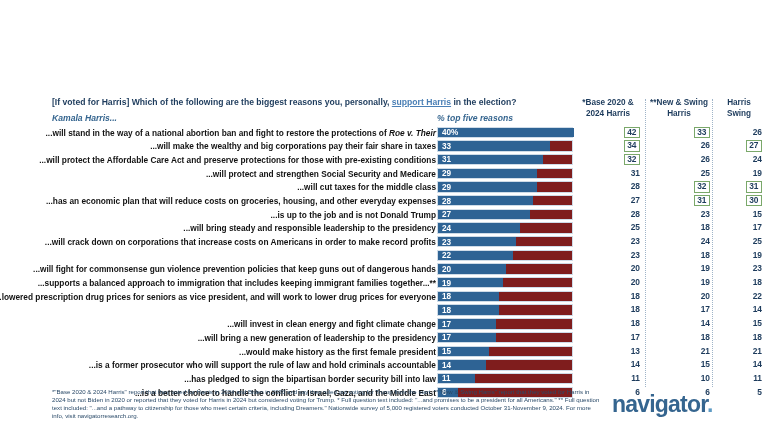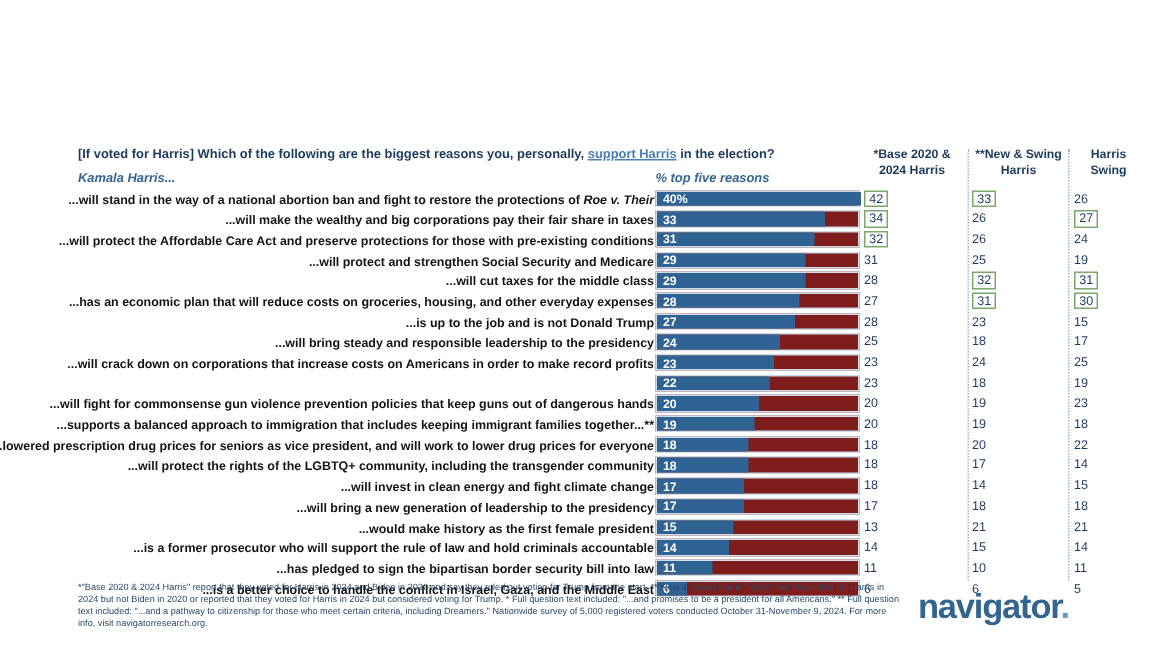--- a/index.html
+++ b/index.html
@@ -140,23 +140,23 @@
     top: 0.6px;
     font-size: 8.2px;
     font-weight: bold;
     color: #ffffff;
     line-height: 10px;
   }
   .cell {
     position: absolute;
     top: 0.5px;
     font-size: 8.4px;
-    font-weight: normal;
+    font-weight: bold;
     color: #1d3b5c;
-    text-align: left;
+    text-align: right;
     line-height: 11.5px;
   }
   .cell.c0 { left: 576px; width: 64px; }
   .cell.c1 { left: 648px; width: 62px; }
   .cell.c2 { left: 716px; width: 46px; }
   .cell .hl {
     display: inline-block;
     border: 1.3px solid #7aa86a;
     padding: 0 2.5px;
     line-height: 9.5px;
@@ -330,21 +330,20 @@
         <div class="row-label">...lowered prescription drug prices for seniors as vice president, and will work to lower drug prices for everyone</div>
         <div class="bar-track">
           <div class="bar-fill" style="width: 61.2px;"></div>
           <div class="bar-value">18</div>
         </div>
         <div class="cell c0">18</div>
         <div class="cell c1">20</div>
         <div class="cell c2">22</div>
       </div>
       <div class="row">
-        <div class="row-label">...will protect the rights of the LGBTQ+ community, including the transgender community</div>
         <div class="bar-track">
           <div class="bar-fill" style="width: 61.2px;"></div>
           <div class="bar-value">18</div>
         </div>
         <div class="cell c0">18</div>
         <div class="cell c1">17</div>
         <div class="cell c2">14</div>
       </div>
       <div class="row">
         <div class="row-label">...will invest in clean energy and fight climate change</div>

